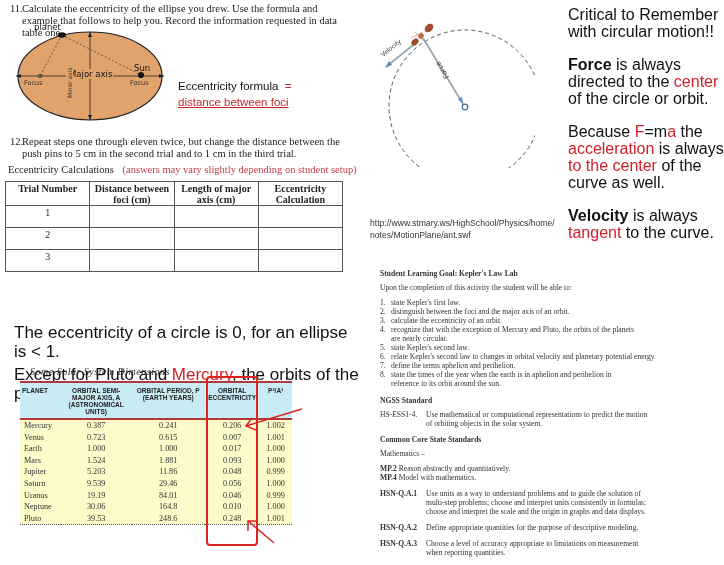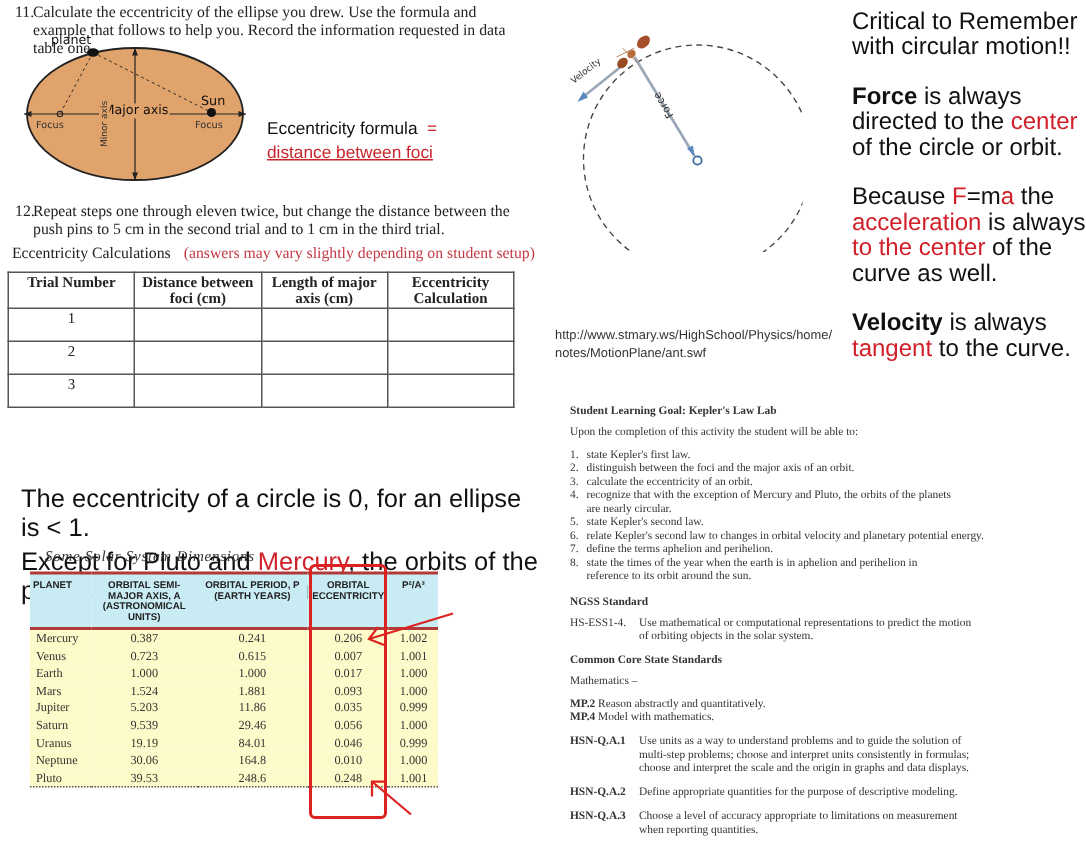--- a/index.html
+++ b/index.html
@@ -186,21 +186,21 @@
           <td class="pname">Mars</td>
           <td>1.524</td>
           <td>1.881</td>
           <td>0.093</td>
           <td>1.000</td>
         </tr>
       <tr>
           <td class="pname">Jupiter</td>
           <td>5.203</td>
           <td>11.86</td>
-          <td>0.035</td>
+          <td>0.048</td>
           <td>0.999</td>
         </tr>
       <tr>
           <td class="pname">Saturn</td>
           <td>9.539</td>
           <td>29.46</td>
           <td>0.056</td>
           <td>1.000</td>
         </tr>
       <tr>

